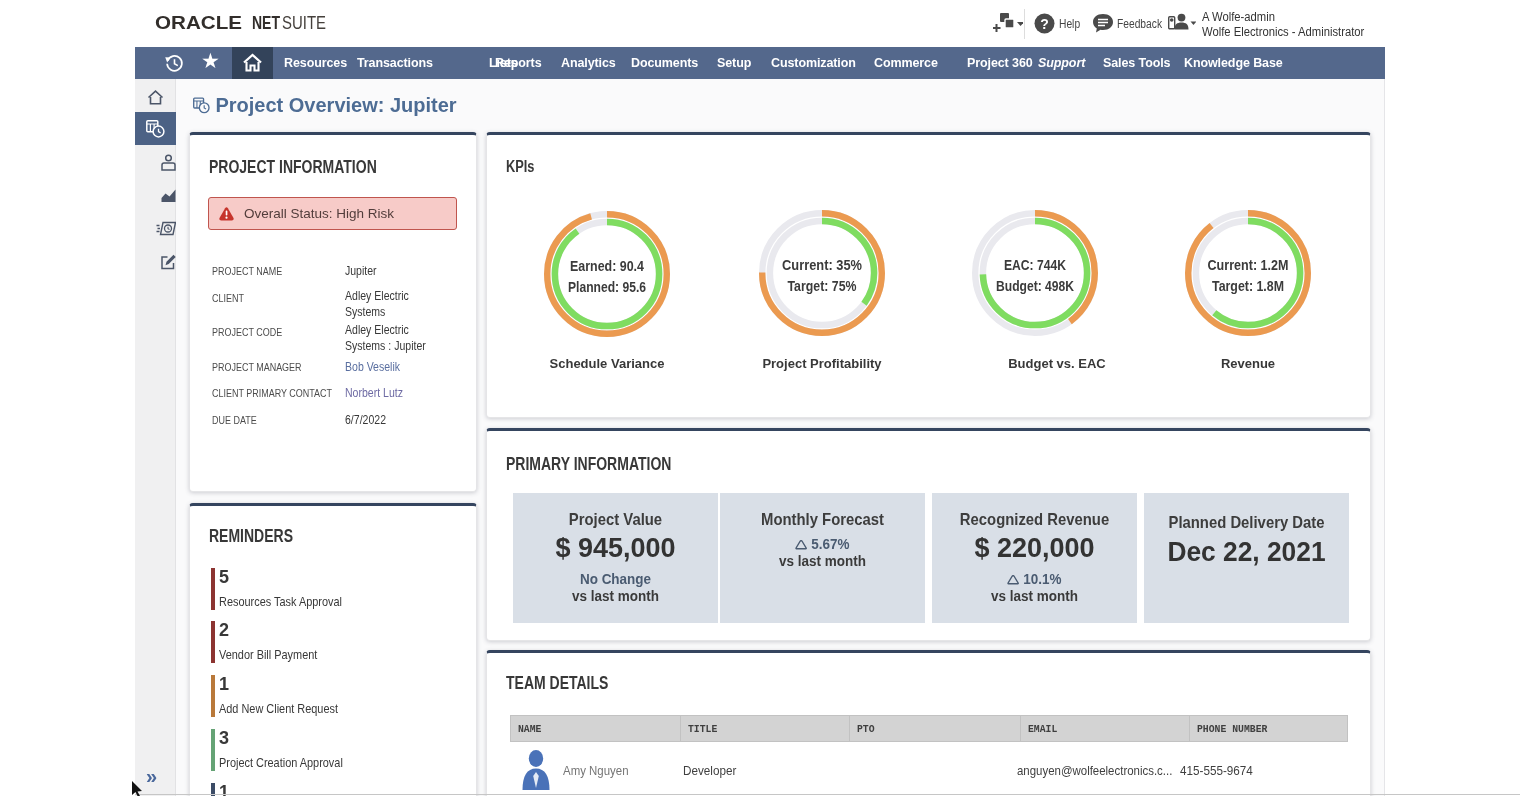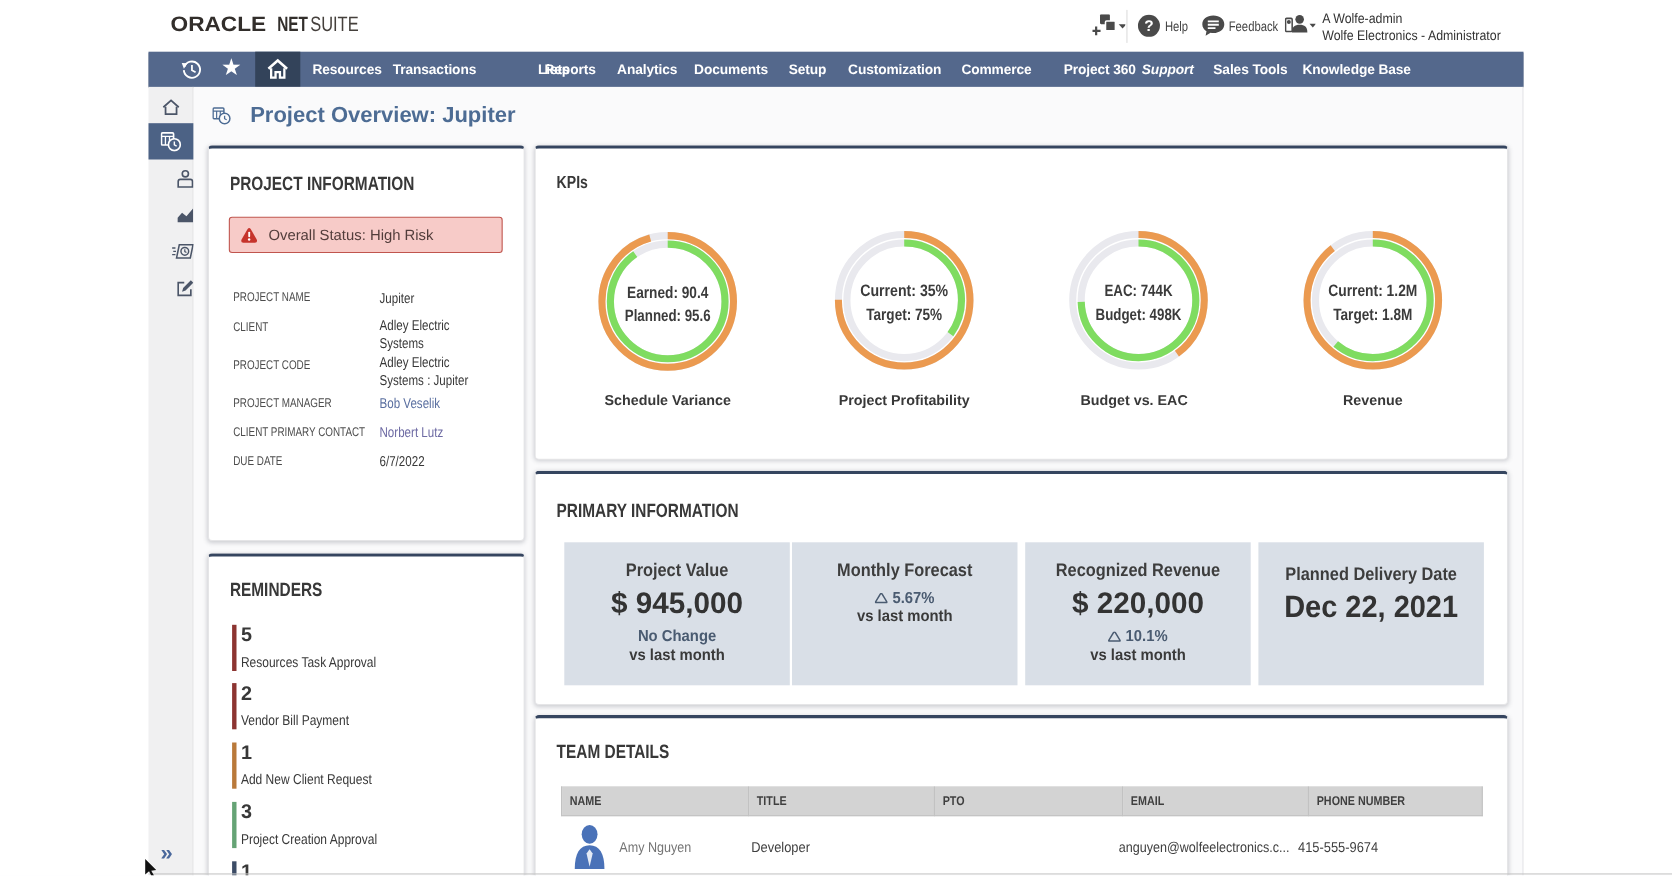--- a/index.html
+++ b/index.html
@@ -28,21 +28,21 @@
   background:#f0f0f1; border-right:1px solid #e2e2e4; }
 .sbicon { position:absolute; left:0; width:41px; text-align:center; }
 #sbsel { position:absolute; left:0; top:33px; width:41px; height:33px; background:#4c6285; }
 #sbexp { position:absolute; left:11px; top:686px; font-size:20px; font-weight:700; color:#4a689c; }
 
 
 #content { position:absolute; left:176px; top:79px; width:1209px; height:717px;
   background:#fafafb; border-right:1px solid #e5e5e8; overflow:hidden; }
 #heading { position:absolute; left:17px; top:15px; }
 #heading h1 { display:inline-block; font-size:20px; font-weight:700; color:#4d6c94;
-  vertical-align:middle; margin-left:13px; }
+  vertical-align:middle; margin-left:1px; }
 .panel { position:absolute; background:#fff; border:1px solid #e5e5e7; border-top:3px solid #35455f;
   border-radius:4px; box-shadow:0 1px 4px rgba(70,75,90,0.25); }
 .ptitle { font-size:17.5px; font-weight:700; color:#383838; transform:scaleX(0.8); transform-origin:0 0; white-space:nowrap; }
 
 
 #pinfo { left:13px; top:53px; width:288px; height:360px; }
 #alert { position:absolute; left:18px; top:62px; width:249px; height:33px;
   background:#f7cbc8; border:1px solid #c0554e; border-radius:3px; }
 #alert span { position:absolute; left:35px; top:8px; font-size:13.5px; color:#523d3b;text-align:center; }
 .frow { position:absolute; left:22px; width:245px; }
@@ -64,21 +64,21 @@
 
 #pinfo2 { left:310px; top:349px; width:885px; height:213px; }
 .statbox { position:absolute; top:62px; width:205px; height:130px; background:#d9dfe7; text-align:center; }
 .stitle { margin-top:17px; font-size:16.5px; font-weight:700; color:#3d3d3d; transform:scaleX(0.90); }
 .samount { margin-top:4px; font-size:27px; font-weight:700; color:#333; }
 .schange { margin-top:7px; font-size:14.5px; font-weight:700; color:#4a5b71; transform:scaleX(0.93); }
 .svs { margin-top:1px; font-size:14.5px; font-weight:700; color:#3a3a3a; transform:scaleX(0.93); }
 
 
 #team { left:310px; top:571px; width:885px; height:240px; }
-#ttable { position:absolute; left:23px; top:62px; width:838px; border-collapse:collapse; }
+#ttable { position:absolute; left:23px; top:62px; width:838px; border-collapse:collapse;font-family:Liberation Mono, monospace; }
 #ttable th { background:#d3d3d3; border:1px solid #c2c2c2; font-size:11.5px; color:#3f3f3f;
   text-align:left; font-weight:700; padding:6px 7px; height:26px; }
 #ttable th span { display:inline-block; transform:scaleX(0.85); transform-origin:0 0; }
 </style>
 </head>
 <body>
 <div id="page">
 
 <div id="topbar">
   <svg id="logosvg" style="position:absolute;left:155px;top:12px;" width="175" height="22" viewBox="0 0 175 22">
@@ -276,21 +276,21 @@
     <svg style="position:absolute;left:478px;top:68px;" width="140" height="140" viewBox="0 0 140 140">
       <g transform="rotate(-90 70 70)">
         <circle cx="70" cy="70" r="59.8" fill="none" stroke="#e9e9ee" stroke-width="6.4"></circle>
         <circle cx="70" cy="70" r="59.8" fill="none" stroke="#eb9a50" stroke-width="6.4" stroke-dasharray="150.3 376"></circle>
         <circle cx="70" cy="70" r="52.1" fill="none" stroke="#e9e9ee" stroke-width="6.5"></circle>
         <circle cx="70" cy="70" r="52.1" fill="none" stroke="#7fdc60" stroke-width="6.5" stroke-dasharray="243.7 328"></circle>
       </g>
       <text x="70" y="66.5" text-anchor="middle" font-size="15" font-weight="bold" fill="#3b3b3b" textLength="62" lengthAdjust="spacingAndGlyphs">EAC: 744K</text>
       <text x="70" y="87.5" text-anchor="middle" font-size="15" font-weight="bold" fill="#3b3b3b" textLength="78" lengthAdjust="spacingAndGlyphs">Budget: 498K</text>
     </svg>
-    <div class="ktitle" style="left:434px;top:221px;">Budget vs. EAC</div>
+    <div class="ktitle" style="left:460px;top:221px;">Budget vs. EAC</div>
     <svg style="position:absolute;left:691px;top:68px;" width="140" height="140" viewBox="0 0 140 140">
       <g transform="rotate(-90 70 70)">
         <circle cx="70" cy="70" r="59.8" fill="none" stroke="#e9e9ee" stroke-width="6.4"></circle>
         <circle cx="70" cy="70" r="59.8" fill="none" stroke="#eb9a50" stroke-width="6.4" stroke-dasharray="336 376"></circle>
         <circle cx="70" cy="70" r="52.1" fill="none" stroke="#e9e9ee" stroke-width="6.5"></circle>
         <circle cx="70" cy="70" r="52.1" fill="none" stroke="#7fdc60" stroke-width="6.5" stroke-dasharray="200 328"></circle>
       </g>
       <text x="70" y="66.5" text-anchor="middle" font-size="15" font-weight="bold" fill="#3b3b3b" textLength="81" lengthAdjust="spacingAndGlyphs">Current: 1.2M</text>
       <text x="70" y="87.5" text-anchor="middle" font-size="15" font-weight="bold" fill="#3b3b3b" textLength="72" lengthAdjust="spacingAndGlyphs">Target: 1.8M</text>
     </svg>

